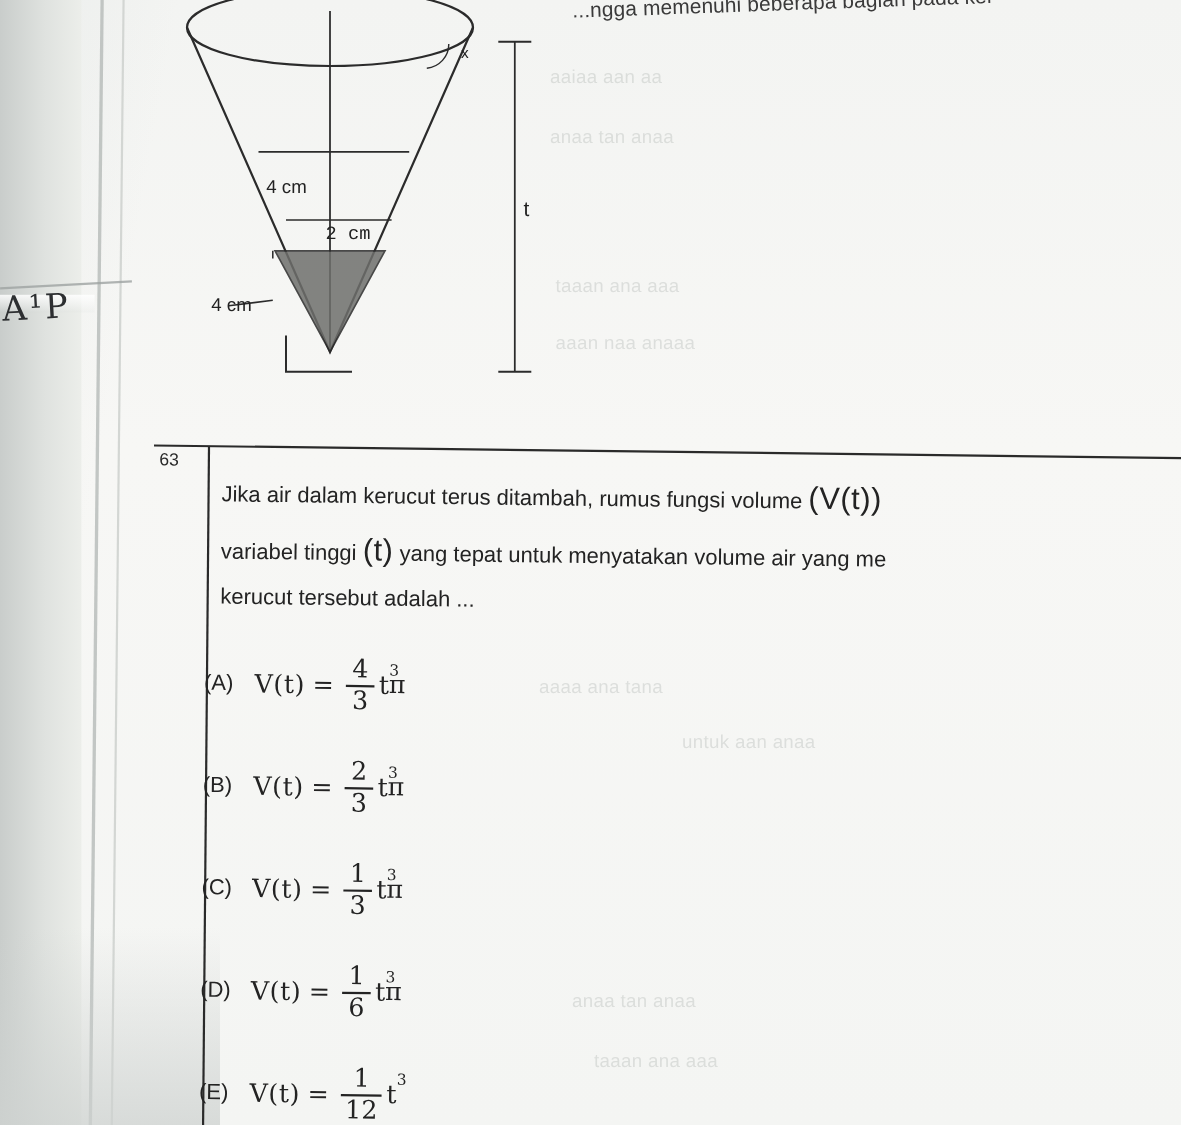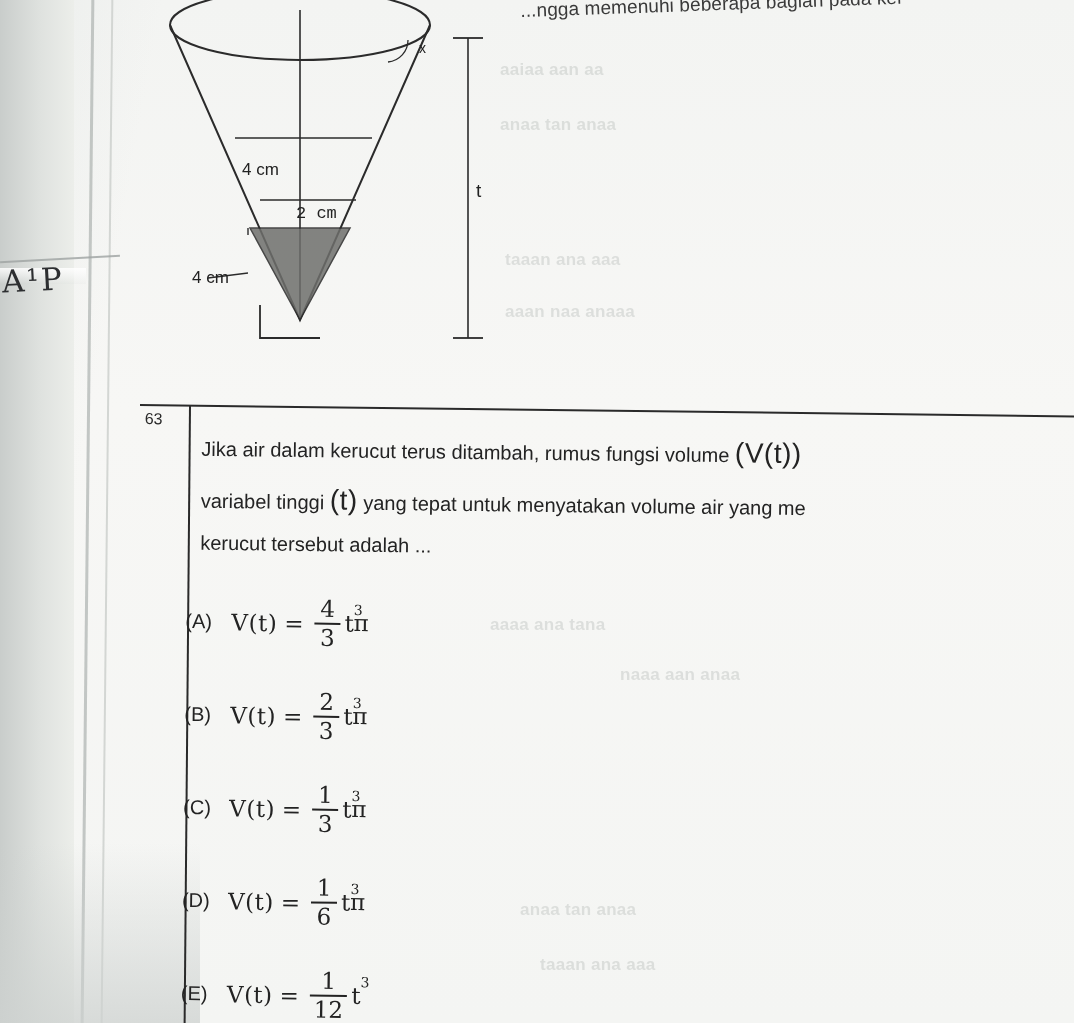--- a/index.html
+++ b/index.html
@@ -233,21 +233,20 @@
   }
 
   
   .ghost {
     position: absolute;
     color: rgba(120,128,126,0.20);
     font-size: 17px;
     white-space: nowrap;
     letter-spacing: .3px;
     user-select: none;
-    font-weight: bold;
   }
 
   
   .bottom-shadow {
     position: absolute;
     left: 0;
     bottom: 0;
     width: 200px;
     height: 180px;
     background: linear-gradient(0deg, rgba(206,210,208,.75), rgba(255,255,255,0));
@@ -263,21 +262,21 @@
   <div class="gutter-line2"></div>
   <div class="paper-crease"></div>
   <div class="paper-crease2"></div>
   <div class="bottom-shadow"></div>
 
   <div class="ghost" style="left:500px; top:60px;">aaiaa aan aa</div>
   <div class="ghost" style="left:500px; top:115px;">anaa tan anaa</div>
   <div class="ghost" style="left:505px; top:250px;">taaan ana aaa</div>
   <div class="ghost" style="left:505px; top:302px;text-align:right;">aaan naa anaaa</div>
   <div class="ghost" style="left:490px; top:615px;text-align:center;">aaaa ana tana</div>
-  <div class="ghost" style="left:620px; top:665px;">naaa aan anaa</div>
+  <div class="ghost" style="left:620px; top:665px;">untuk aan anaa</div>
   <div class="ghost" style="left:520px; top:900px;">anaa tan anaa</div>
   <div class="ghost" style="left:540px; top:955px;">taaan ana aaa</div>
 
   <div class="top-cut-text">...ngga memenuhi beberapa bagian pada ker</div>
 
   <div class="handwriting">A¹P</div>
 
   <div id="figure">
     <svg width="360" height="380" viewBox="0 0 360 380">
 

